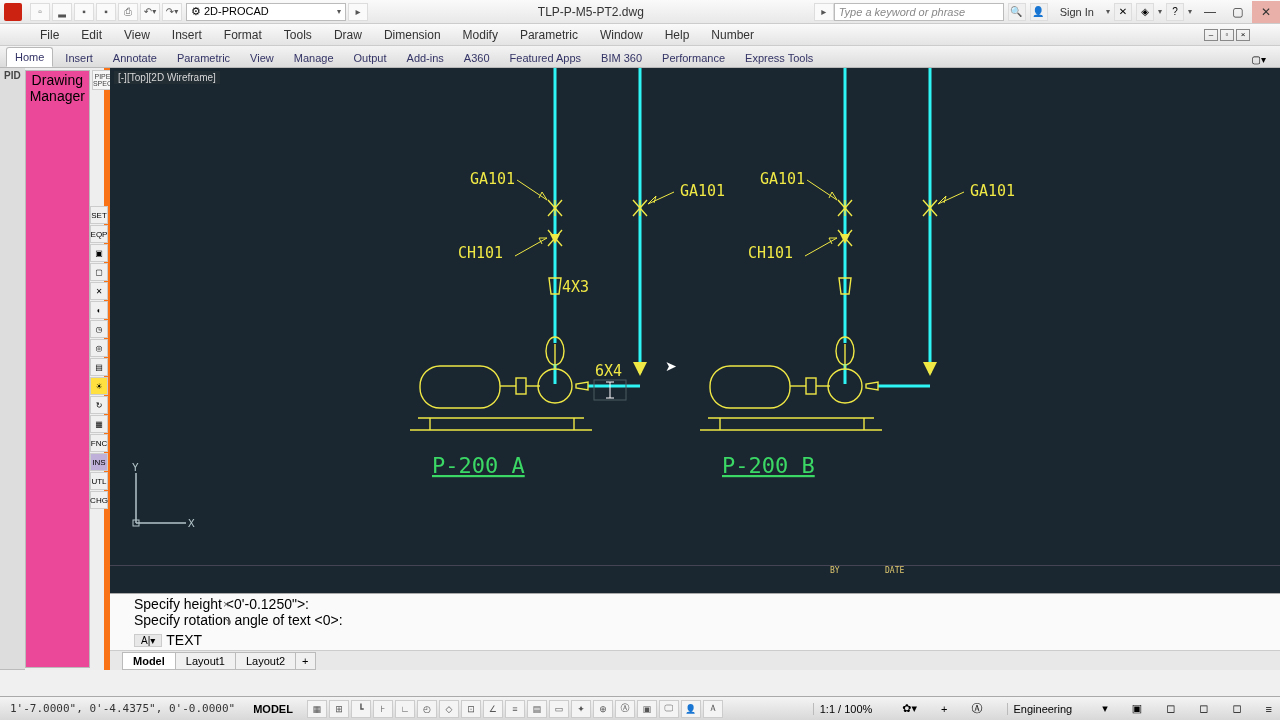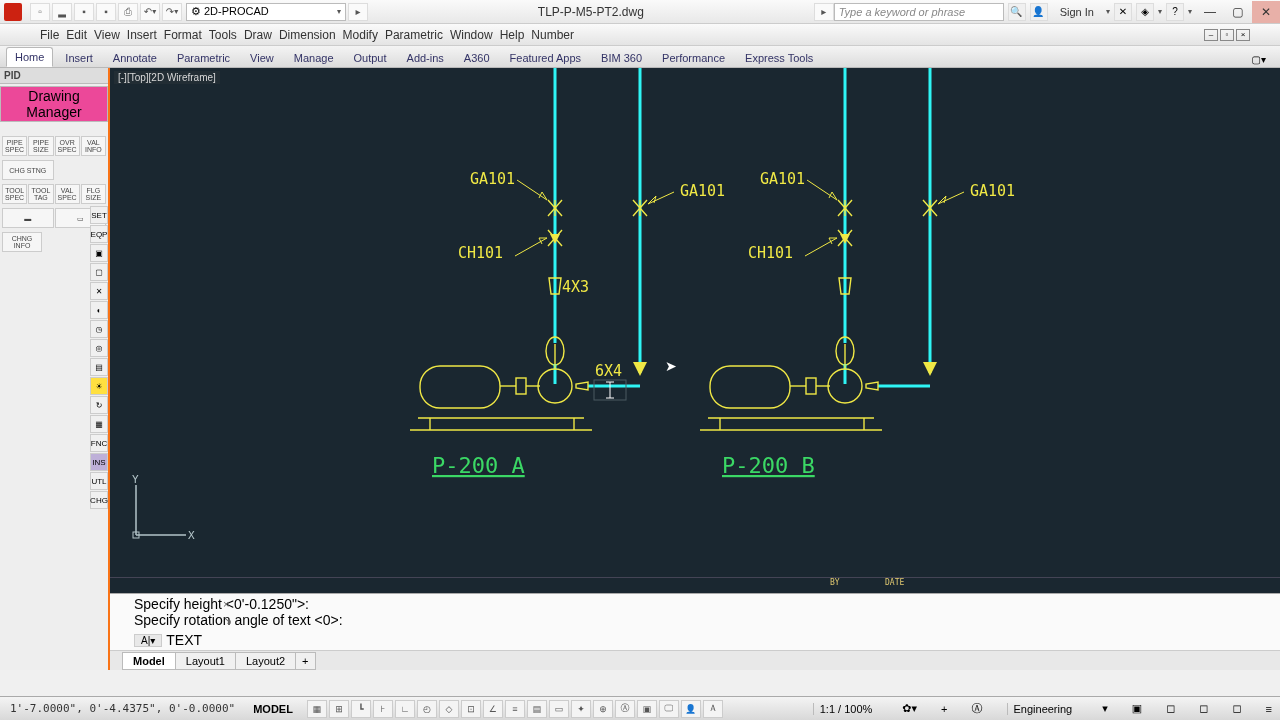--- a/index.html
+++ b/index.html
@@ -15,36 +15,36 @@
 .title-text { flex: 0 0 auto; margin: 0 auto; font-size: 12px; color: #333; }
 .search-box { width: 170px; height: 18px; border: 1px solid #bbb; background:#fff; font-size:11px; padding:0 4px; color:#888; font-style:italic; display:flex; align-items:center; }
 .right-icons { display:flex; gap:4px; margin:0 4px; align-items:center;}
 .rico { width:18px; height:18px; background:#f0f0f0; border:1px solid #ddd; display:flex; align-items:center; justify-content:center; font-size:10px; }
 .signin { font-size:11px; color:#333; padding:0 8px; }
 .win-btns { display:flex; margin-left:auto; }
 .win-btn { width:28px; height:22px; display:flex; align-items:center; justify-content:center; font-size:12px; color:#333; }
 .win-btn.close { background:#e8b0a8; }
 
 
-.menubar { height: 22px; background: linear-gradient(to bottom, #fafafa, #e4e4e4); display:flex; align-items:center; padding:0 30px 0 40px; gap:7px; font-size:12px; border-bottom:1px solid #ccc; }
+.menubar { height: 22px; background: linear-gradient(to bottom, #fafafa, #e4e4e4); display:flex; align-items:center; padding:0 30px 0 40px; gap:22px; font-size:12px; border-bottom:1px solid #ccc; }
 .menu-item { color:#333; cursor:pointer; }
 .mini-wins { margin-left:auto; display:flex; gap:2px; }
 .mini-win { width:14px; height:12px; border:1px solid #888; font-size:8px; display:flex; align-items:center; justify-content:center;}
 
 
 .ribbon-tabs { height: 22px; background: linear-gradient(to bottom, #f4f4f4, #dcdcdc); display:flex; align-items:flex-end; padding:0 6px; gap:4px; font-size:11px; border-bottom:1px solid #b8b8b8;}
 .rtab { padding: 3px 8px; color:#336; cursor:pointer;text-align:center; }
 .rtab.active { background:#fff; border:1px solid #b8b8b8; border-bottom:1px solid #fff; border-radius:3px 3px 0 0; }
 .rtab-arrow { margin-left:auto; padding:2px 8px; font-size:10px;}
 
 
 .workspace { position:absolute; top:68px; left:0; right:0; bottom:50px; display:flex; }
 
 
-.palette { width: 110px; background:#eee; border-right:2px solid #f97316; font-size:10px; display:flex; flex-direction:column; }
+.palette { width: 110px; background:#eee; border-right:6px solid #f97316; font-size:10px; display:flex; flex-direction:row; }
 .pal-title { background:#ddd; padding:2px 4px; font-weight:bold; color:#444; border-bottom:1px solid #bbb; }
 .pal-btn1 { background:#ec4899; border:1px solid #bbb; margin:2px 0; padding:1px 4px; text-align:center; font-size:14px; }
 .pal-grid { display:grid; grid-template-columns: repeat(4, 1fr); gap:1px; padding:2px; }
 .pal-cell { height:20px; background:#f6f6f6; border:1px solid #ccc; font-size:7px; display:flex; align-items:center; justify-content:center; line-height:7px; text-align:center; color:#444;}
 .pal-rightcol { position:absolute; top:68px; left:90px; width:18px; display:flex; flex-direction:column; gap:1px; padding-top:70px;}
 .pal-rbtn { height:18px; background:#f0f0f0; border:1px solid #ccc; font-size:8px; display:flex; align-items:center; justify-content:center; }
 .pal-bottom { margin-top:auto; padding:4px; font-size:10px; }
 .pal-bottom label { display:block; color:#333; font-size:10px; margin-top:2px;}
 .pal-bottom select { width:100%; font-size:10px; background:#fff; border:1px solid #999; }
 
@@ -59,21 +59,21 @@
 
 svg.diagram { position:absolute; top:0; left:0; }
 .pipe { stroke:#2ef5f5; stroke-width:3; fill:none; }
 .equip { stroke:#f0e845; stroke-width:1.4; fill:none; }
 .fill-y { fill:#f0e845; }
 .lbl-y { fill:#f0e845; font-family: monospace; font-size:15px; }
 .lbl-g { fill:#3bd865; font-family: monospace; font-size:22px; }
 .lead { stroke:#f0e845; stroke-width:1; fill:none;}
 .textcursor { stroke:#fff; stroke-width:1;}
 
-.title-strip { height:16px; background:#1a2730; border-top:1px solid #445; position:relative;}
+.title-strip { height:28px; background:#1a2730; border-top:1px solid #445; position:relative;}
 .title-strip span { position:absolute; color:#e0c870; font-size:8px; font-family:monospace; top:0;}
 
 
 .cmdwrap { background:#fafafa; border-top:1px solid #aaa; font-family: Consolas, monospace; font-size:14px; }
 .cmd-lines { padding:2px 24px; }
 .cmd-input-row { display:flex; align-items:center; padding:2px 24px; }
 .cmd-prefix { background:#e8e8e8; padding:0 6px; border:1px solid #ccc; font-size:10px; margin-right:4px;}
 .cmd-closer { position:absolute; left:113px; width:16px; display:flex; flex-direction:column; gap:4px; padding-top:4px;}
 .cmd-x { font-size:11px; color:#666; cursor:pointer; }
 

